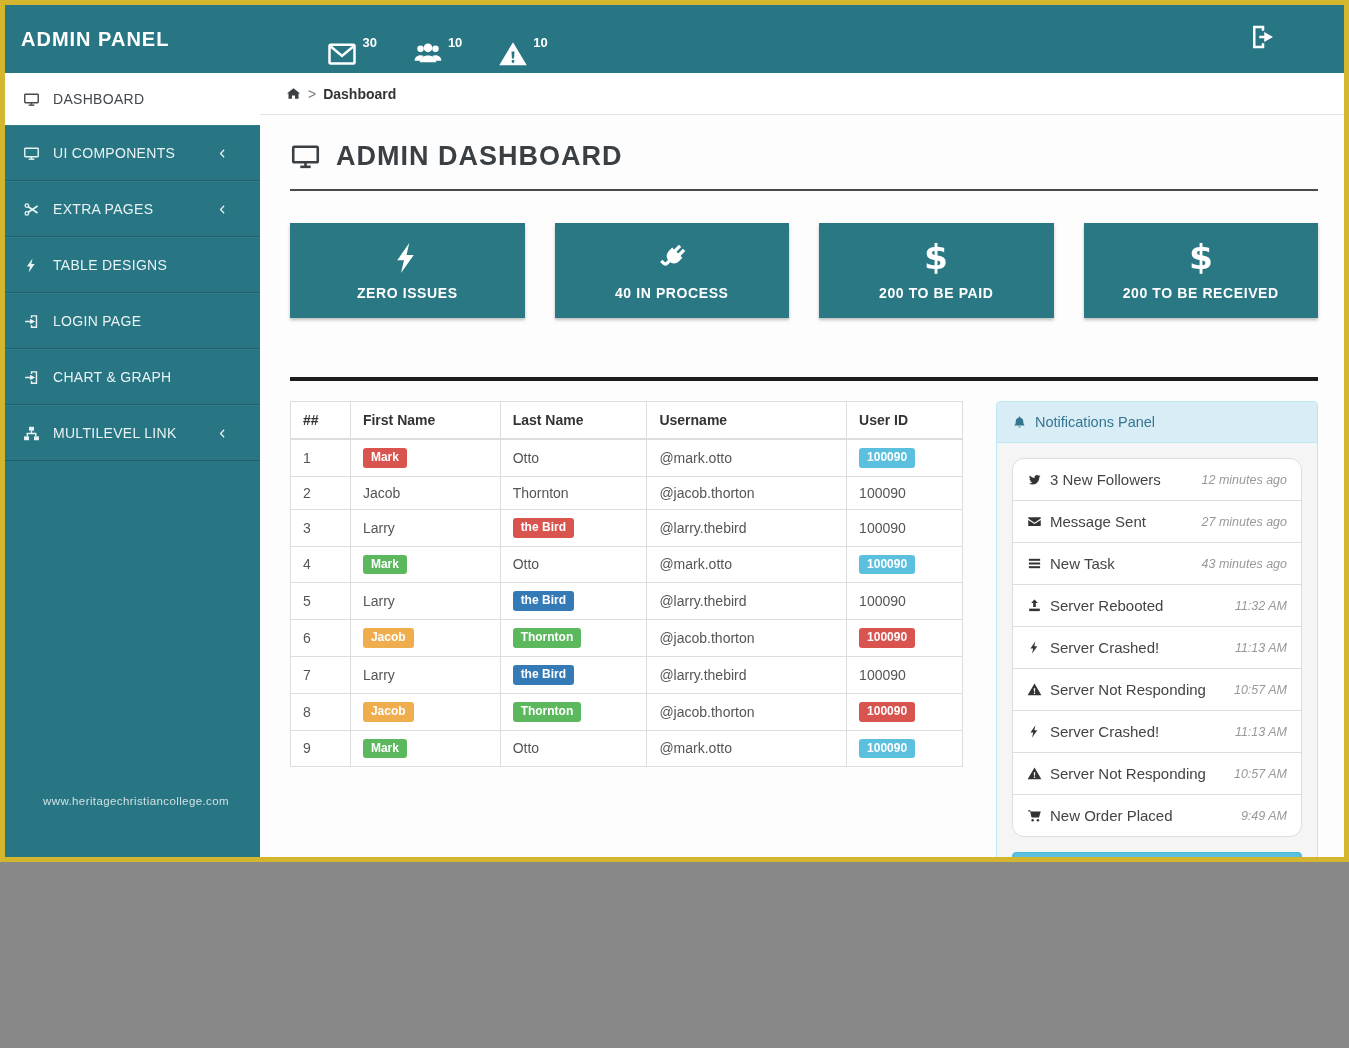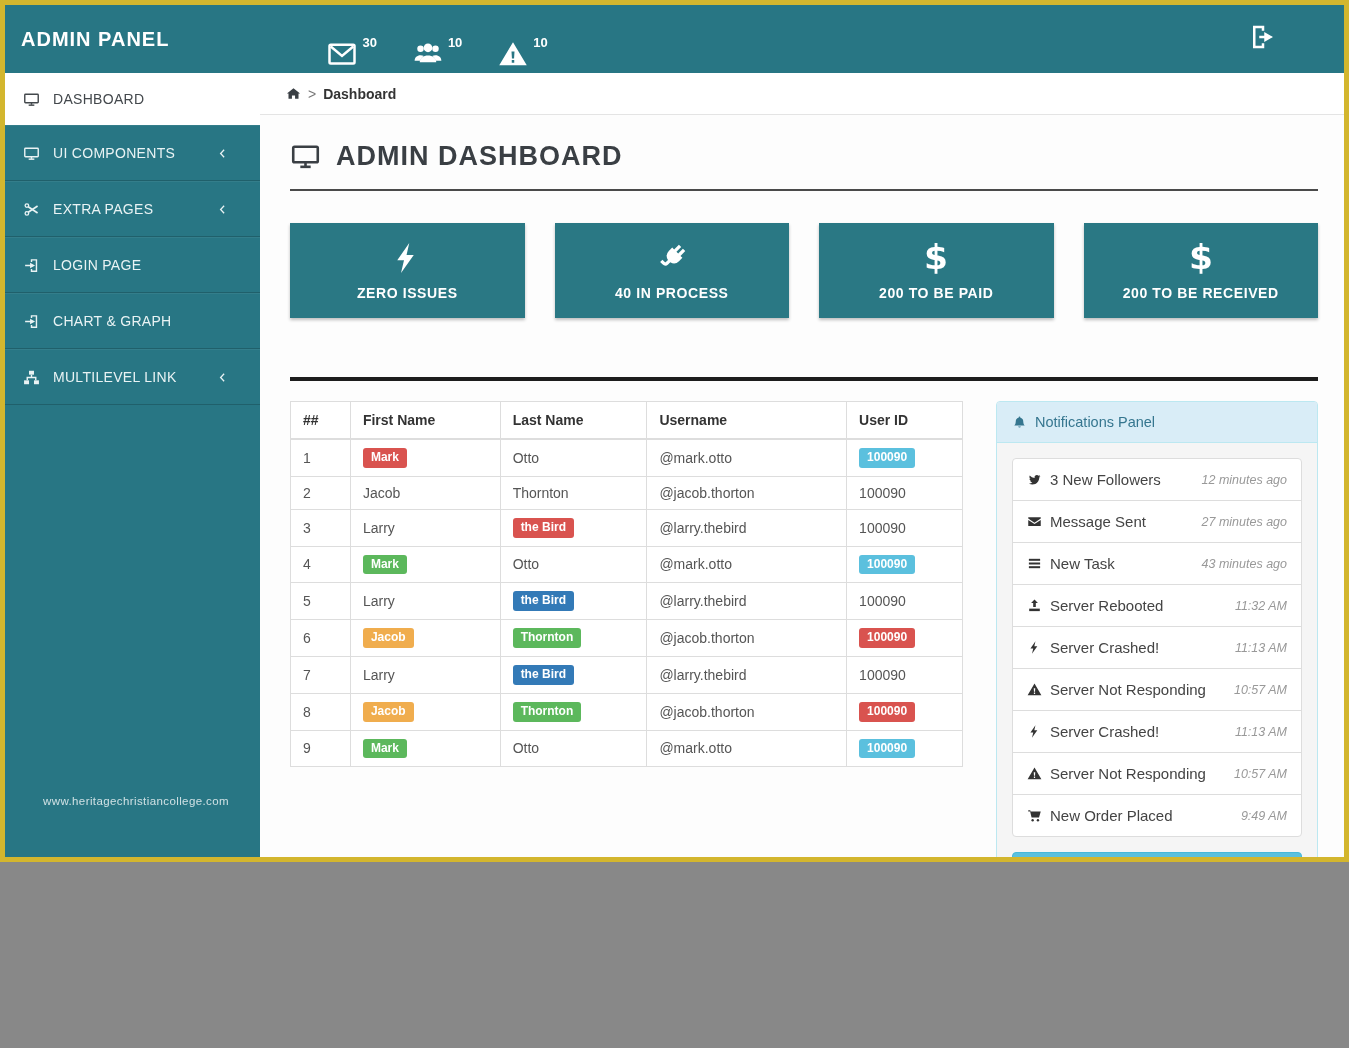--- a/index.html
+++ b/index.html
@@ -107,21 +107,21 @@
   .notif-panel {
     width:322px; border:1px solid #bce8f1; border-radius:4px;
     background:#f5f5f5; overflow:hidden;
   }
   .notif-header {
     background:#d9edf7; color:#35768f; padding:12px 15px;
     font-size:14.5px; display:flex; align-items:center; gap:8px;
     border-bottom:1px solid #bce8f1;
   }
   .notif-header .icon svg { width:15px; height:15px; fill:#35768f; }
-  .notif-list { margin:15px; border:1px solid #ddd; border-radius:4px; background:#fff; }
+  .notif-list { margin:15px; border:1px solid #ddd; border-radius:12px; background:#fff; }
   .notif-item {
     display:flex; align-items:center; padding:12px 14px;
     border-bottom:1px solid #ddd; font-size:15px; color:#444; cursor:pointer;
   }
   .notif-item:last-child { border-bottom:none; }
   .notif-item .icon { margin-right:8px; color:#333; }
   .notif-item .icon svg { width:15px; height:15px; }
   .notif-time { margin-left:auto; font-style:italic; color:#999; font-size:12.5px; }
   .notif-btn-wrap { margin:0 15px 15px; }
   .notif-btn {
@@ -218,20 +218,28 @@
             <span>EXTRA PAGES</span>
             <span class="icon chev">
               <svg viewBox="0 0 24 24">
                 <path d="M15 5L8.5 12 15 19" fill="none" stroke="currentColor" stroke-width="2.4"></path>
               </svg>
             </span>
           </div>
           <div class="side-item">
             <span class="icon">
               <svg viewBox="0 0 24 24">
+                <path d="M13.5 2L5.5 13.5h4.5L8 22l8.5-12h-4.8z"></path>
+              </svg>
+            </span>
+            <span>TABLE DESIGNS</span>
+          </div>
+          <div class="side-item">
+            <span class="icon">
+              <svg viewBox="0 0 24 24">
                 <path d="M11 3h9v18h-9v-4h2v2h5V5h-5v2h-2z"></path>
                 <path d="M10 8l7 4-7 4v-3H3v-2h7z"></path>
               </svg>
             </span>
             <span>LOGIN PAGE</span>
           </div>
           <div class="side-item">
             <span class="icon">
               <svg viewBox="0 0 24 24">
                 <path d="M11 3h9v18h-9v-4h2v2h5V5h-5v2h-2z"></path>

